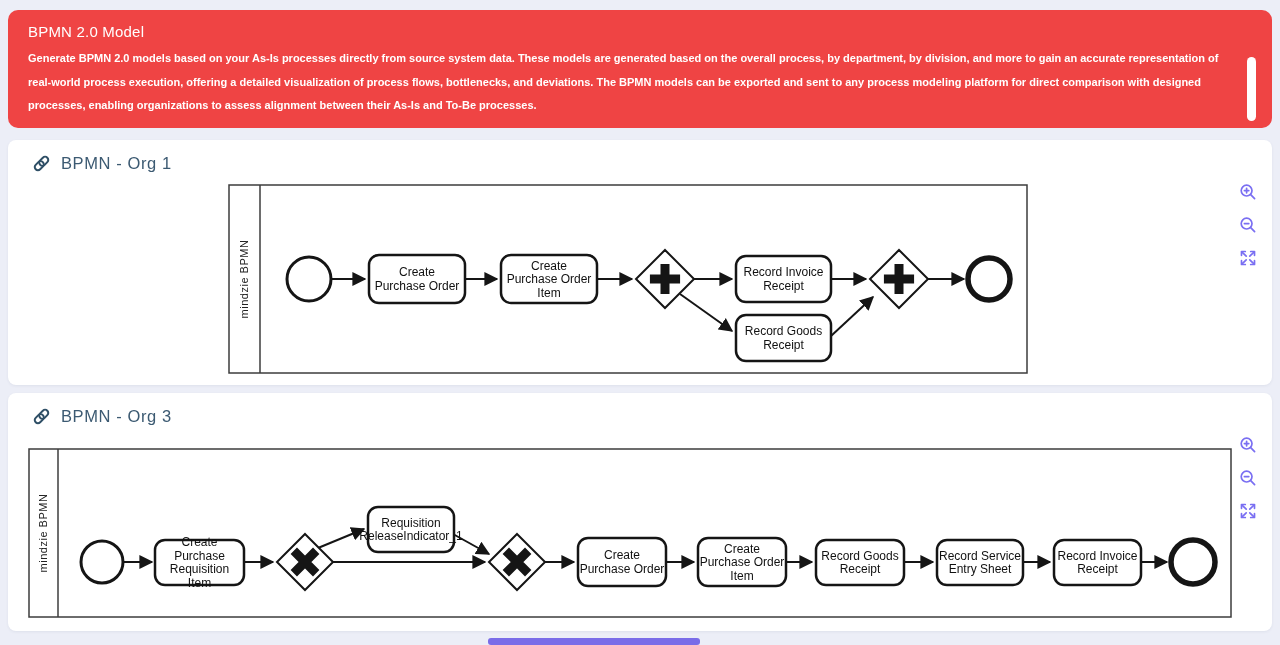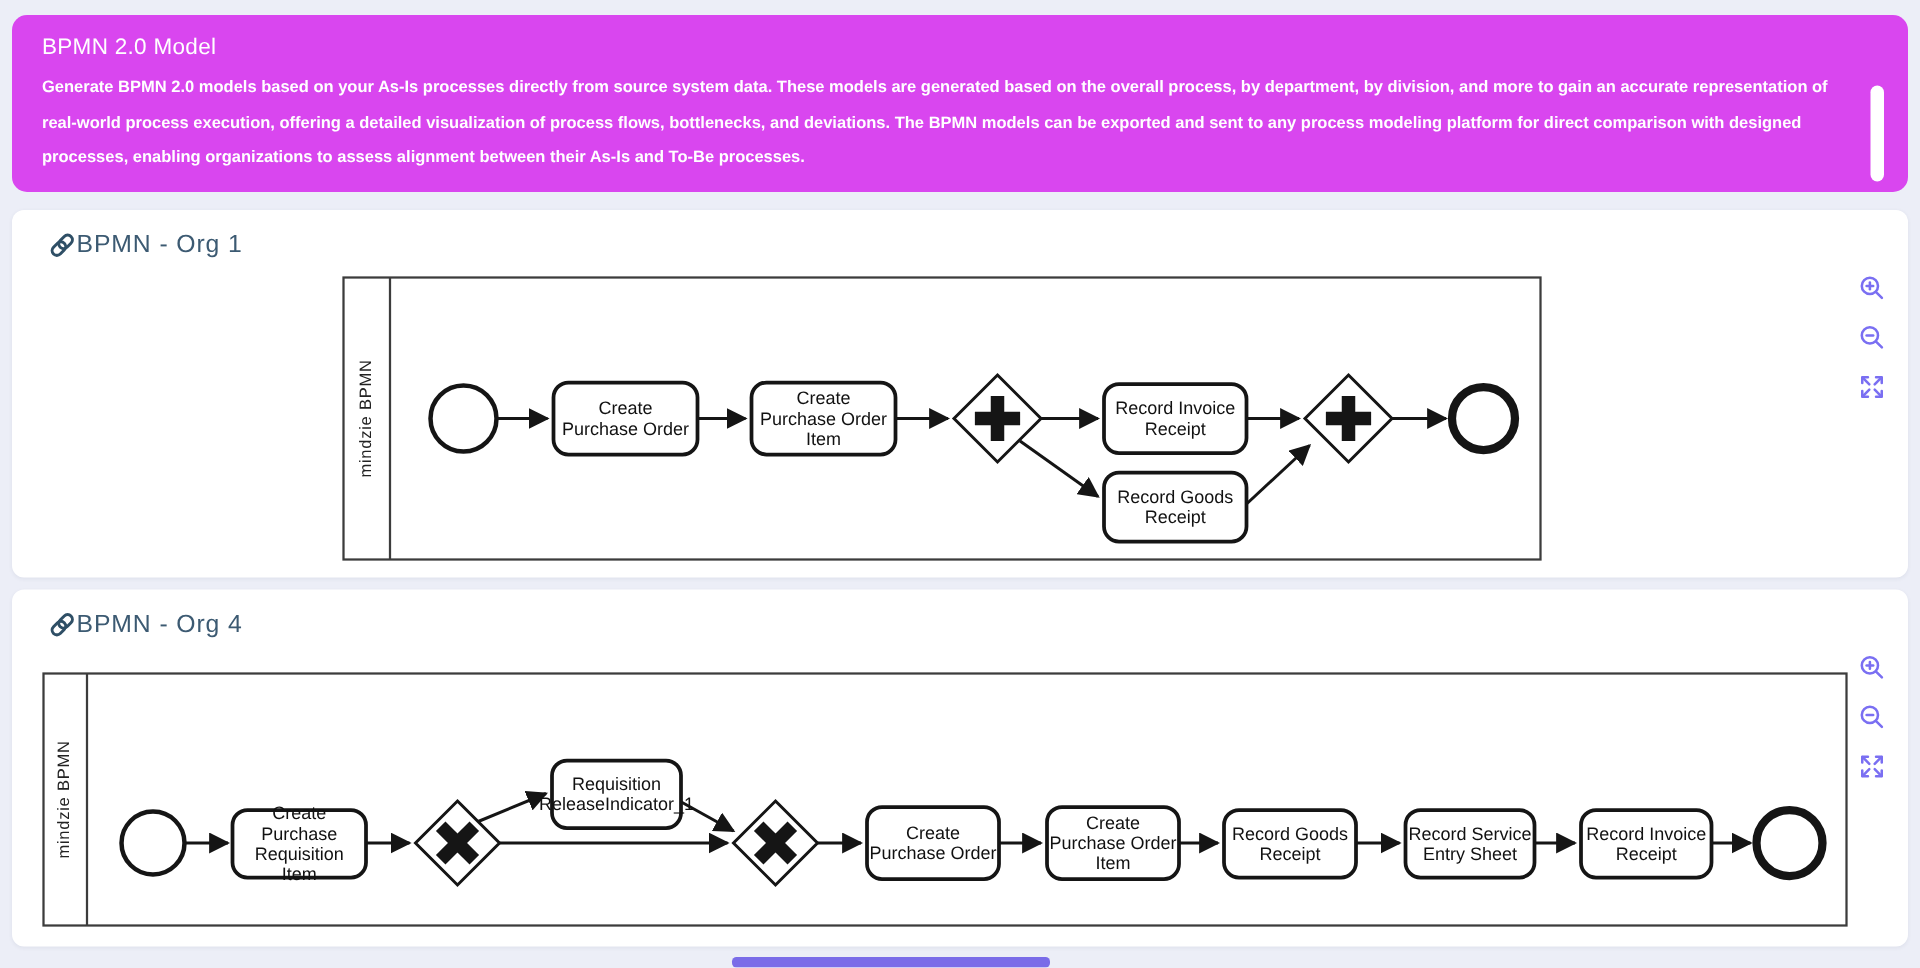--- a/index.html
+++ b/index.html
@@ -1,37 +1,37 @@
 <!DOCTYPE html>
 <html><head>
 <meta charset="utf-8">
 <style>
   * { margin:0; padding:0; box-sizing:border-box; }
   html,body { width:1280px; height:645px; overflow:hidden; }
   body { background:#eceef7; font-family:"Liberation Sans", sans-serif; position:relative; }
 
   .header-card {
     position:absolute; left:8px; top:10px; width:1264px; height:118px;
-    background:#d946ef; border-radius:10px; padding:13px 34px 12px 20px; color:#fff;
+    background:#ef4444; border-radius:10px; padding:13px 34px 12px 20px; color:#fff;
   }
   .header-card h1 { font-size:15px; font-weight:500; margin-bottom:7px; letter-spacing:.2px; }
   .header-card p { font-size:11px; font-weight:700; line-height:23.5px; }
   .header-scrollbar {
     position:absolute; right:16px; top:47px; width:9px; height:64px;
     background:#ffffff; border-radius:5px;
   }
 
   .panel {
     position:absolute; left:8px; width:1264px; background:#ffffff;
     border-radius:8px; box-shadow:0 1px 3px rgba(40,50,90,.07);
   }
   #panel1 { top:140px; height:245px; }
   #panel2 { top:393px; height:238px; }
 
-  .panel-head { display:flex; align-items:center; padding:14px 0 0 24px; }
+  .panel-head { display:flex; align-items:center; gap:10px; padding:14px 0 0 24px; }
   .panel-title { font-size:16.5px; color:#3c5a72; font-weight:500; letter-spacing:.6px; }
 
   .diagram-wrap { position:absolute; }
   #diagram1 { left:220px; top:44px; }
   #diagram2 { left:20px;  top:55px; }
   svg text { font-family:"Liberation Sans", sans-serif; }
 
   .ctrl-col {
     position:absolute; right:14px; top:42px; display:flex; flex-direction:column;
     align-items:center; gap:13px;
@@ -142,21 +142,21 @@
 </div>
 
 <div class="panel" id="panel2">
   <div class="panel-head">
     <svg width="19" height="19" viewBox="0 0 18 18">
       <g transform="rotate(-45 9 9)" fill="none" stroke="#2f4f66" stroke-width="1.9">
         <rect x="1.2" y="6" width="9.6" height="6" rx="3"></rect>
         <rect x="7.2" y="6" width="9.6" height="6" rx="3"></rect>
       </g>
     </svg>
-    <span class="panel-title">BPMN - Org 4</span>
+    <span class="panel-title">BPMN - Org 3</span>
   </div>
 
   <div class="diagram-wrap" id="diagram2">
     <svg width="1204" height="170" viewBox="0 0 1204 170">
         <defs>
           <marker id="org2-arr" viewBox="0 0 10 10" refX="9" refY="5" markerWidth="7" markerHeight="7" orient="auto-start-reverse">
             <path d="M0,0 L10,5 L0,10 z" fill="#151515"></path>
           </marker>
         </defs>
         <rect x="1" y="1" width="1202" height="168" fill="none" stroke="#3c3c3c" stroke-width="1.5"></rect>

